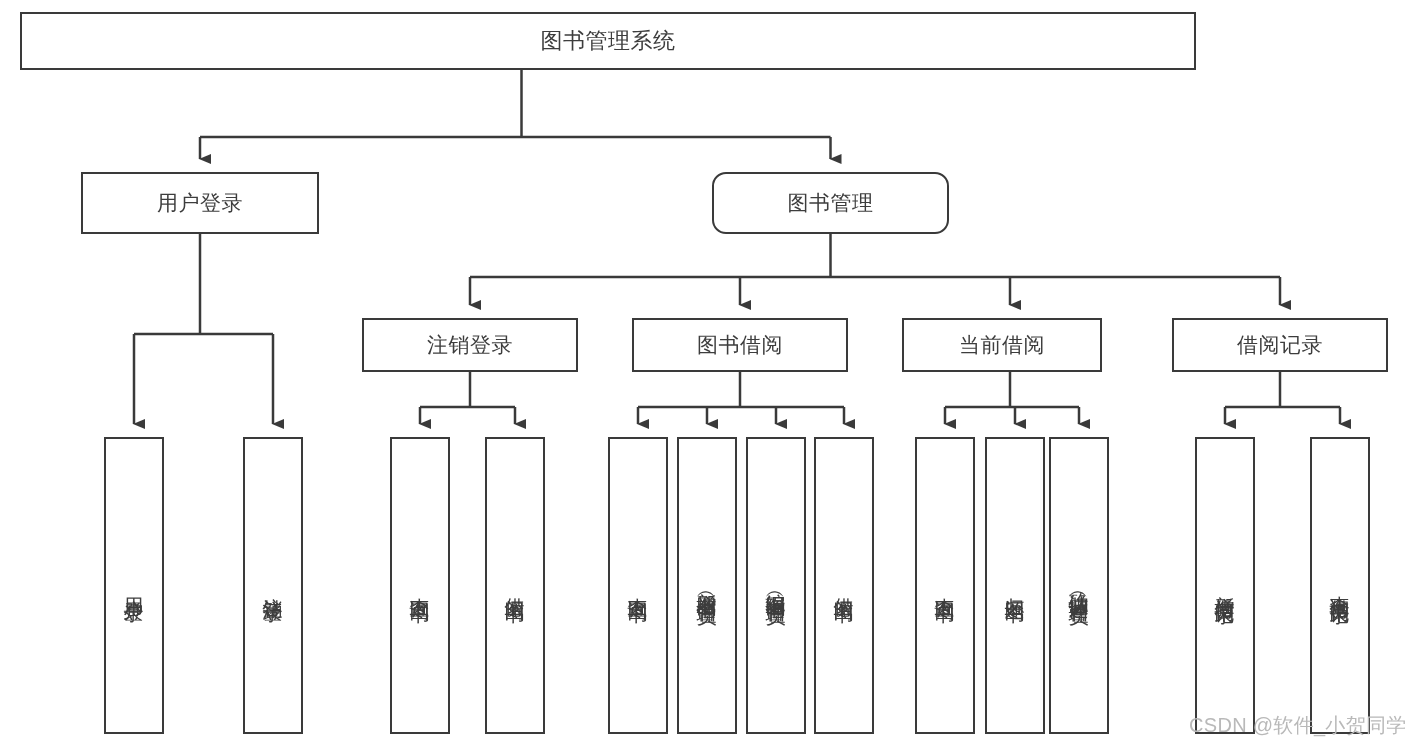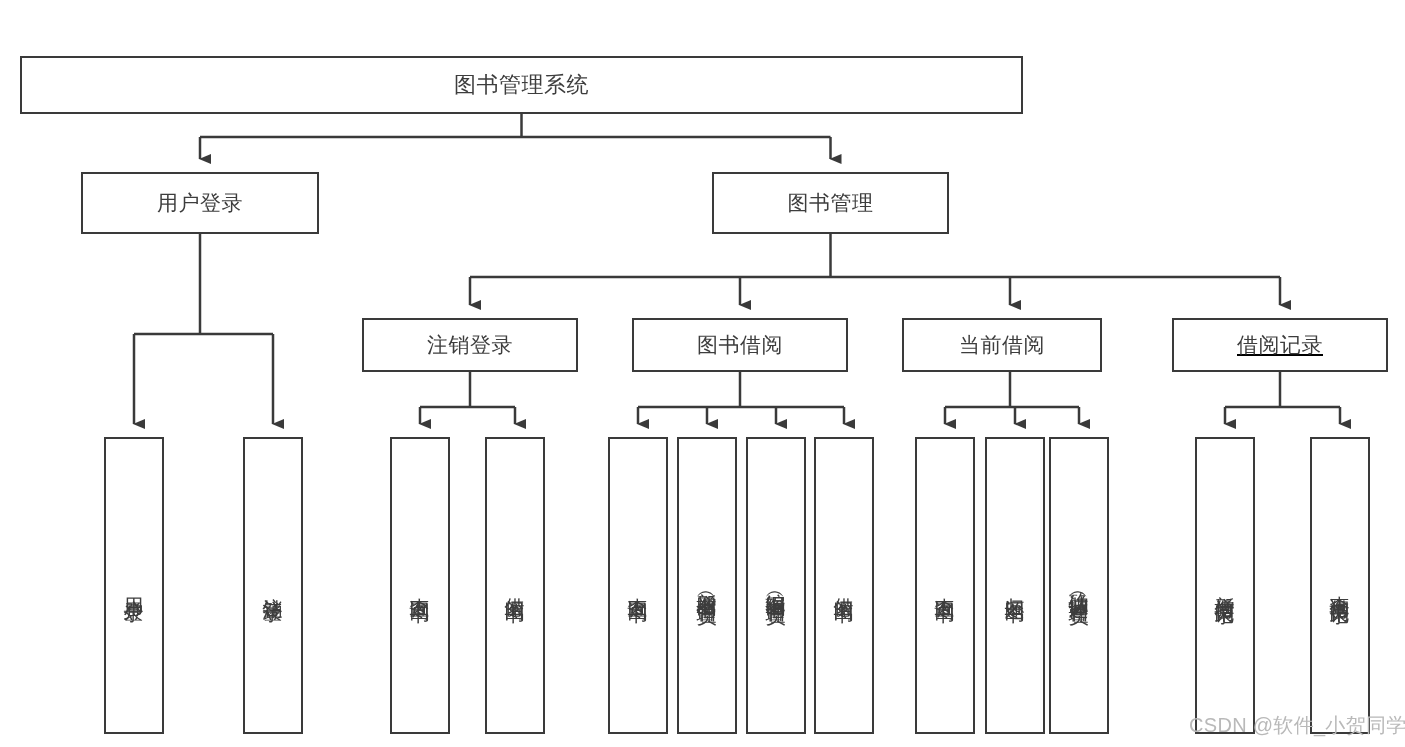--- a/index.html
+++ b/index.html
@@ -102,39 +102,39 @@
         <path d="M 1015 407 L 1015 424" marker-end="url(#arrowhead)"></path>
         <path d="M 1079 407 L 1079 424" marker-end="url(#arrowhead)"></path>
         <path d="M 1280 372 L 1280 407"></path>
         <path d="M 1225 407 L 1340 407"></path>
         <path d="M 1225 407 L 1225 424" marker-end="url(#arrowhead)"></path>
         <path d="M 1340 407 L 1340 424" marker-end="url(#arrowhead)"></path>
       </g>
   </svg>
 
   <div id="nodes-layer">
-      <div class="node-box root" style="left: 20px; top: 12px; width: 1003px; height: 58px; margin-top: 44px;">
+      <div class="node-box root" style="left: 20px; top: 12px; width: 1176px; height: 58px;">
         <div class="node-label">图书管理系统</div>
       </div>
       <div class="node-box level2" style="left: 81px; top: 172px; width: 238px; height: 62px;">
         <div class="node-label">用户登录</div>
       </div>
-      <div class="node-box level2" style="left: 712px; top: 172px; width: 237px; height: 62px;">
+      <div class="node-box level2" style="left: 712px; top: 172px; width: 237px; height: 62px; border-radius: 14px;">
         <div class="node-label">图书管理</div>
       </div>
       <div class="node-box level3" style="left: 362px; top: 318px; width: 216px; height: 54px;">
         <div class="node-label">注销登录</div>
       </div>
       <div class="node-box level3" style="left: 632px; top: 318px; width: 216px; height: 54px;">
         <div class="node-label">图书借阅</div>
       </div>
       <div class="node-box level3" style="left: 902px; top: 318px; width: 200px; height: 54px;">
         <div class="node-label">当前借阅</div>
       </div>
-      <div class="node-box level3" style="left: 1172px; top: 318px; width: 216px; height: 54px; text-decoration: underline;">
+      <div class="node-box level3" style="left: 1172px; top: 318px; width: 216px; height: 54px;">
         <div class="node-label">借阅记录</div>
       </div>
       <div class="node-box vertical leaf" style="left: 104px; top: 437px; width: 60px; height: 297px;">
         <div class="node-label">用户登录</div>
       </div>
       <div class="node-box vertical leaf" style="left: 243px; top: 437px; width: 60px; height: 297px;">
         <div class="node-label">注销登录</div>
       </div>
       <div class="node-box vertical leaf" style="left: 390px; top: 437px; width: 60px; height: 297px;">
         <div class="node-label">查询图书</div>

